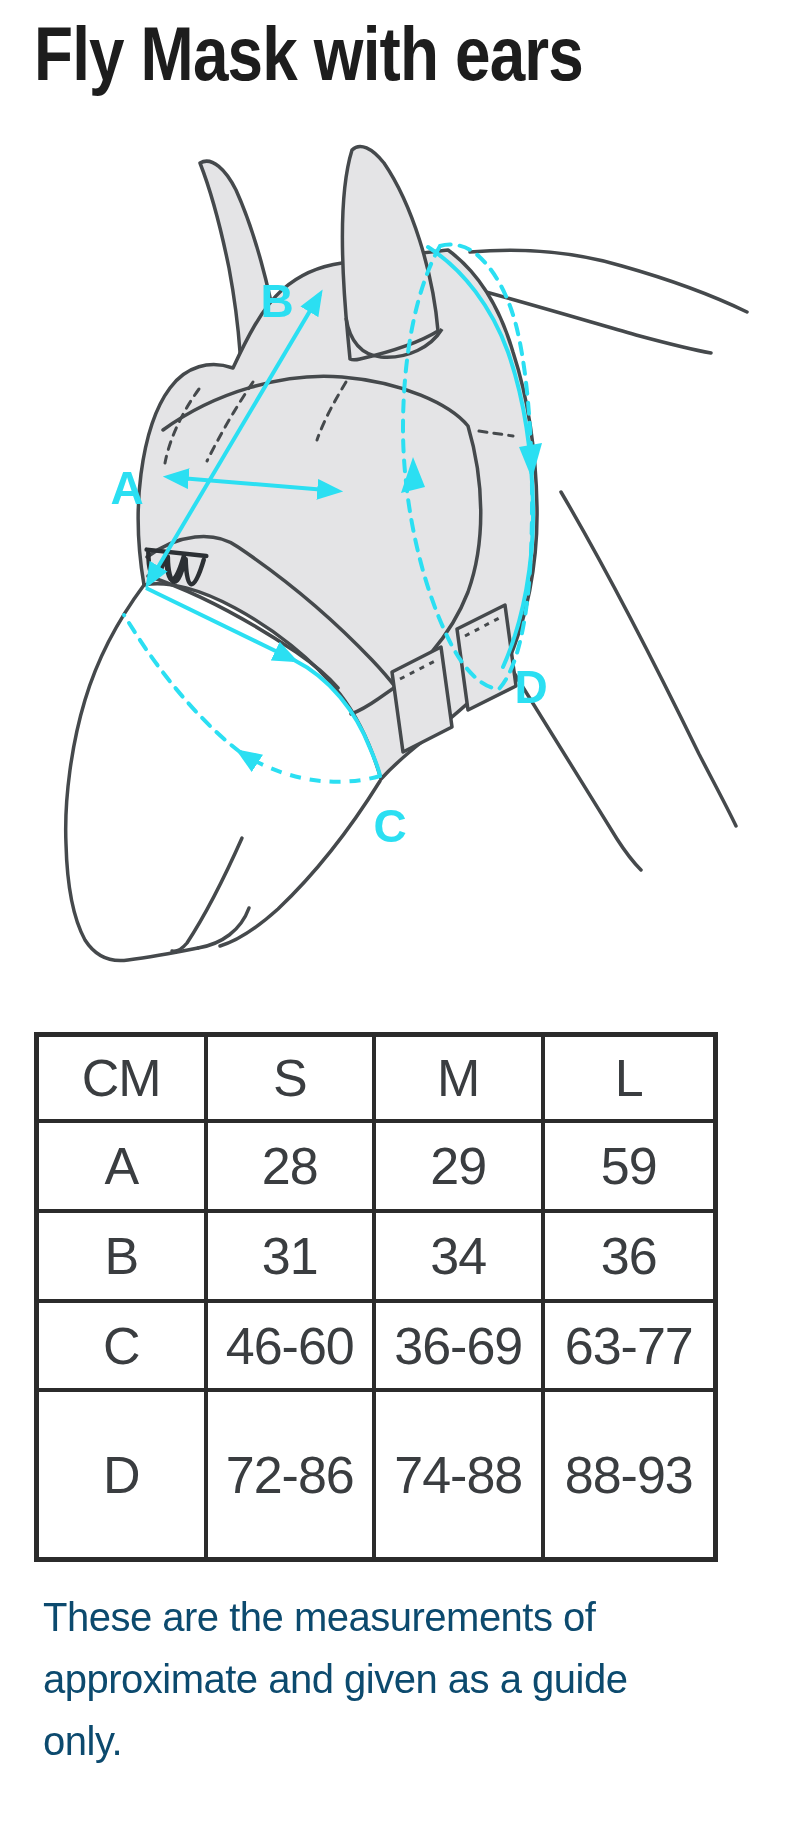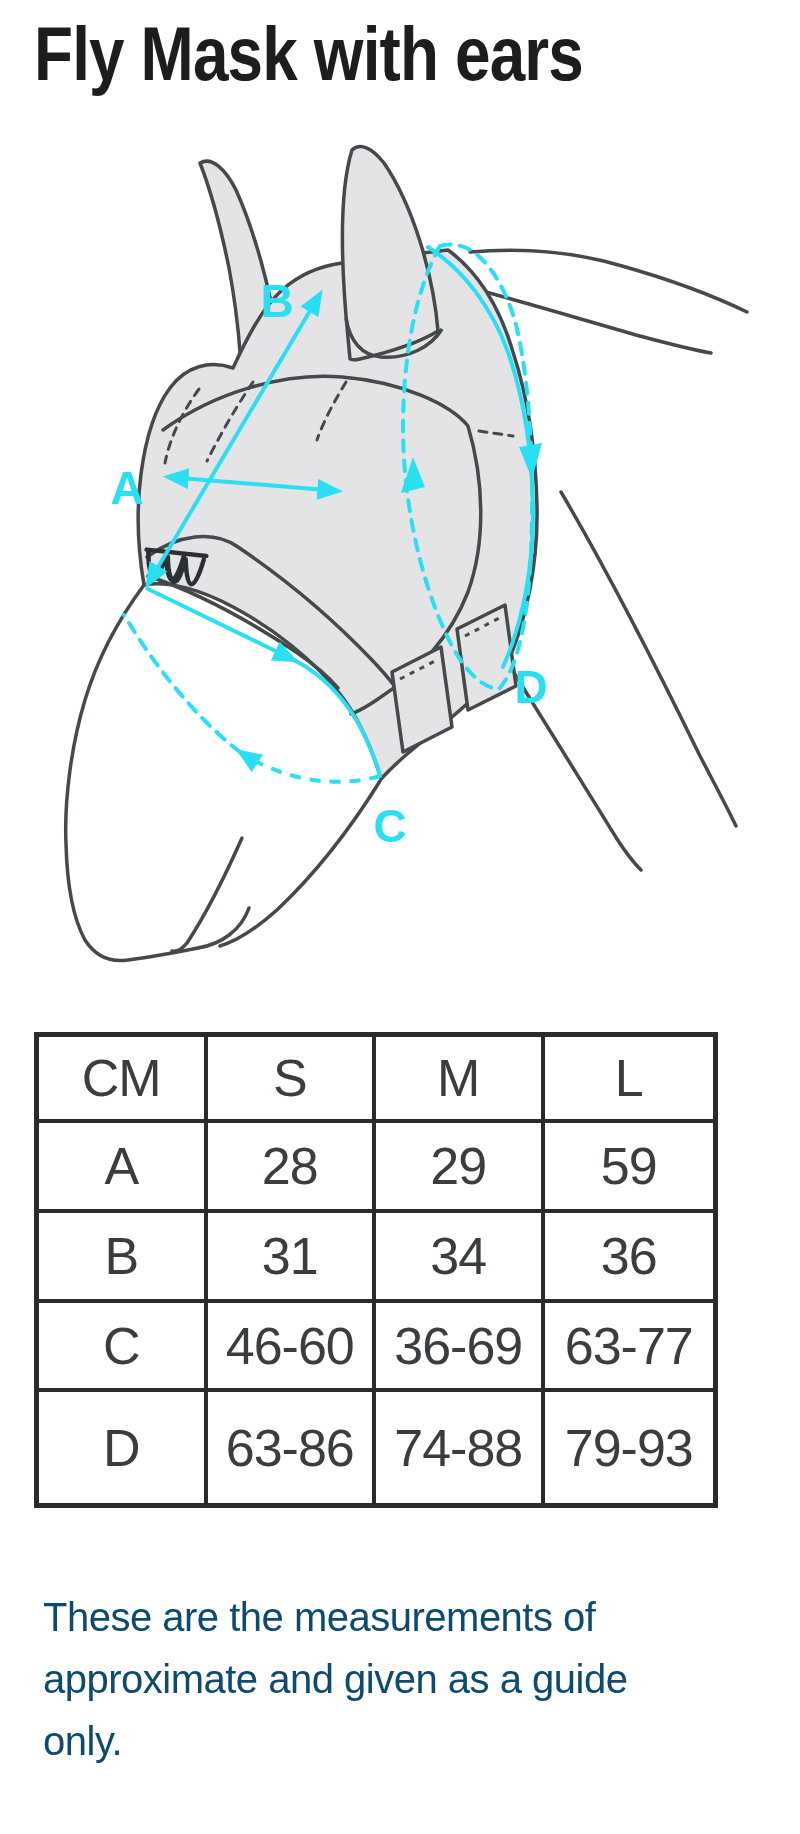--- a/index.html
+++ b/index.html
@@ -8,21 +8,21 @@
     font-family:"Liberation Sans",sans-serif;overflow:hidden;
   }
   .title{
     position:absolute;left:34px;top:16px;
     font-size:76px;font-weight:bold;letter-spacing:-1px;color:#1d1d1d;
     transform:scaleX(0.84);transform-origin:left top;white-space:nowrap;
     line-height:76px;
   }
   .diagram{position:absolute;left:0;top:95px;}
   .size-table{
-    position:absolute;left:34px;top:1032px;width:684px;height:476px;
+    position:absolute;left:34px;top:1032px;width:684px;height:530px;
     border:5px solid #2b2b2b;box-sizing:border-box;
     display:grid;grid-template-columns:repeat(4,1fr);
     grid-template-rows:86px 90px 90px 89px 1fr;
     background:#ffffff;
   }
   .cell{
     display:flex;align-items:center;justify-content:center;
     font-size:52px;color:#3a3d40;
     border-right:4px solid #2b2b2b;border-bottom:4px solid #2b2b2b;
     letter-spacing:-1px;
@@ -128,23 +128,23 @@
     <div class="cell">31</div>
     <div class="cell">34</div>
     <div class="cell last-col">36</div>
 
     <div class="cell">C</div>
     <div class="cell">46-60</div>
     <div class="cell">36-69</div>
     <div class="cell last-col">63-77</div>
 
     <div class="cell last-row">D</div>
-    <div class="cell last-row">63-86</div>
+    <div class="cell last-row">72-86</div>
     <div class="cell last-row">74-88</div>
-    <div class="cell last-col last-row">79-93</div>
+    <div class="cell last-col last-row">88-93</div>
   </div>
 
   <div class="footnote">
     <div>These are the measurements of</div>
     <div>approximate and given as a guide</div>
     <div>only.</div>
   </div>
 
 </div>
 

